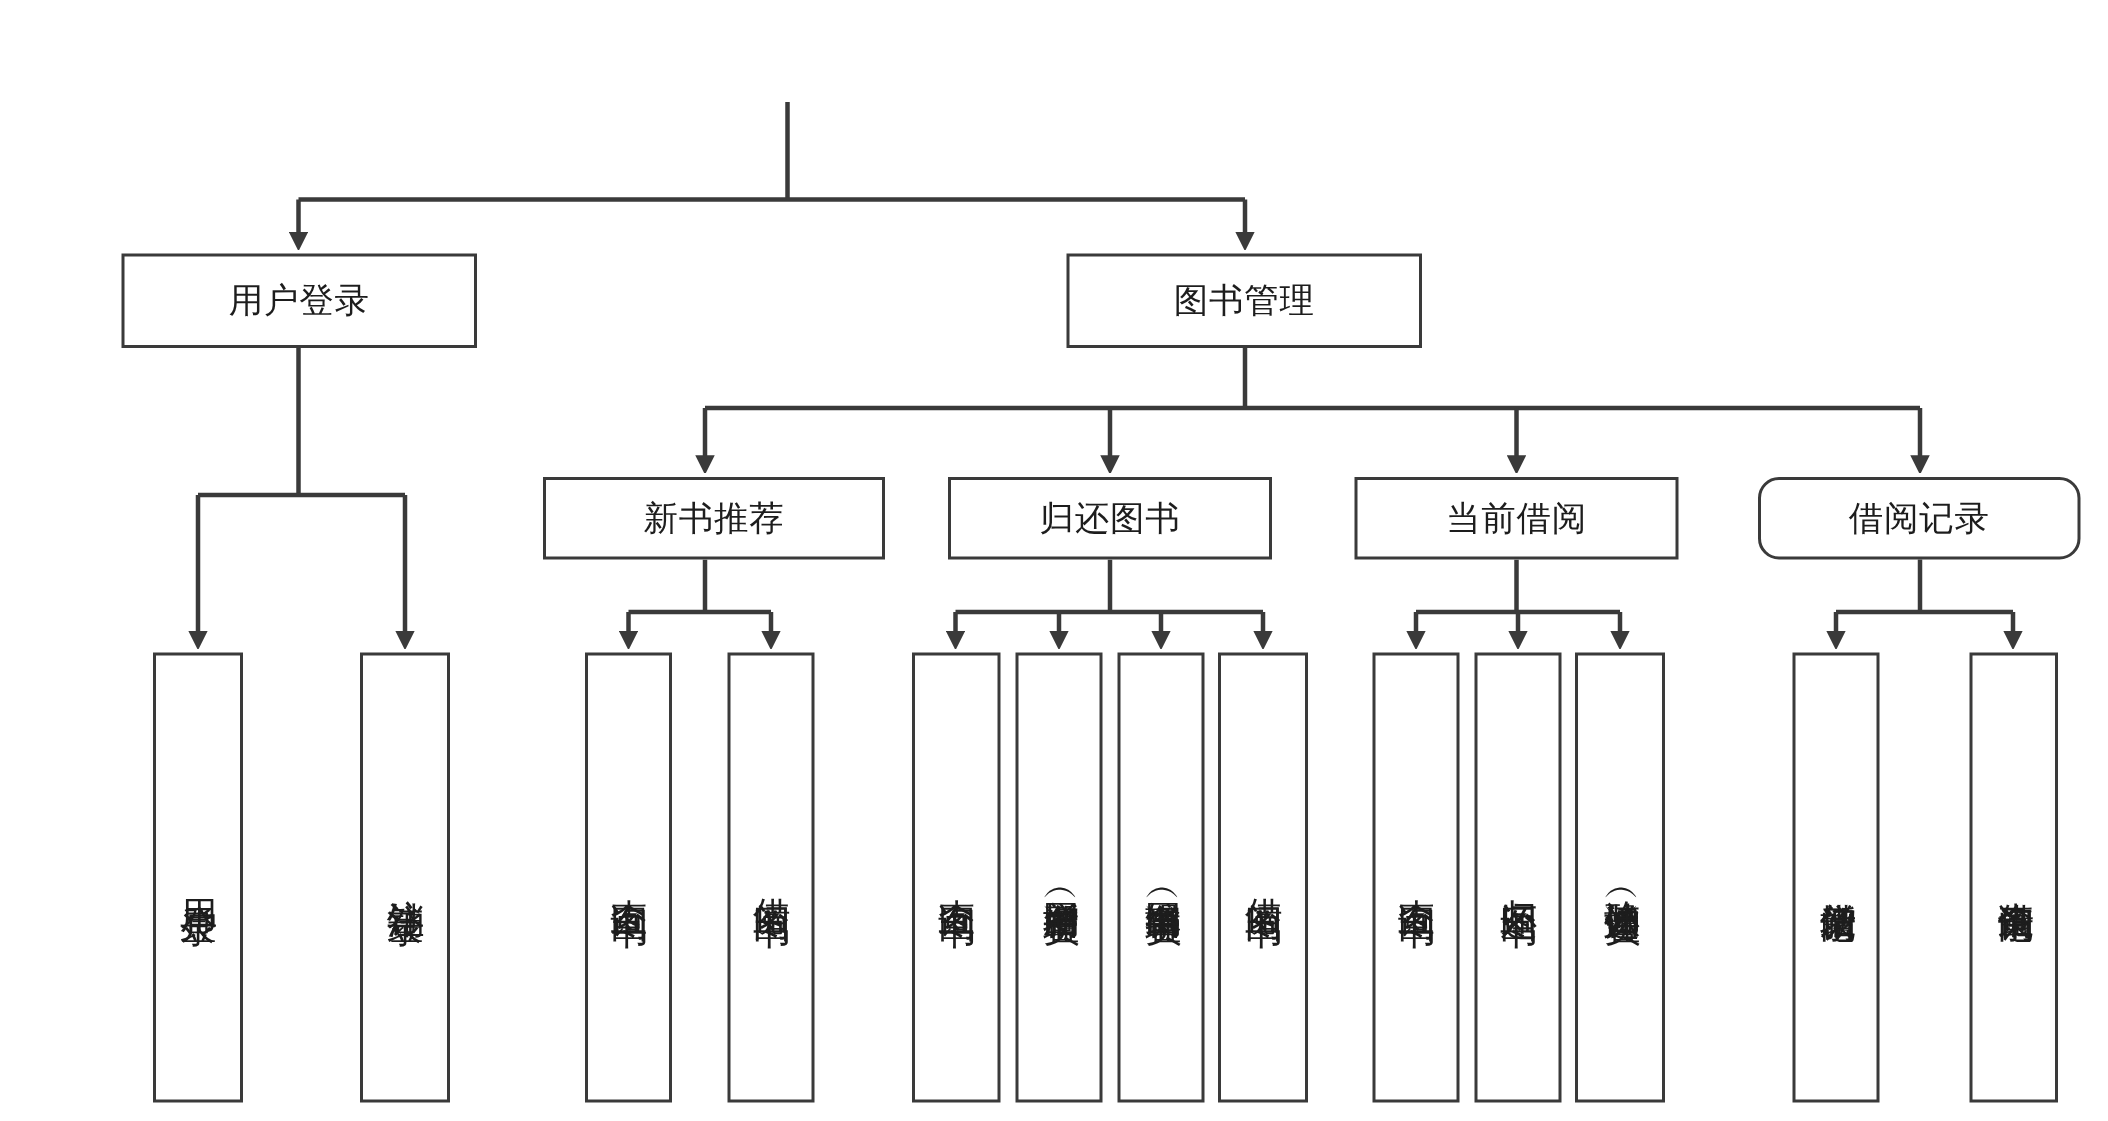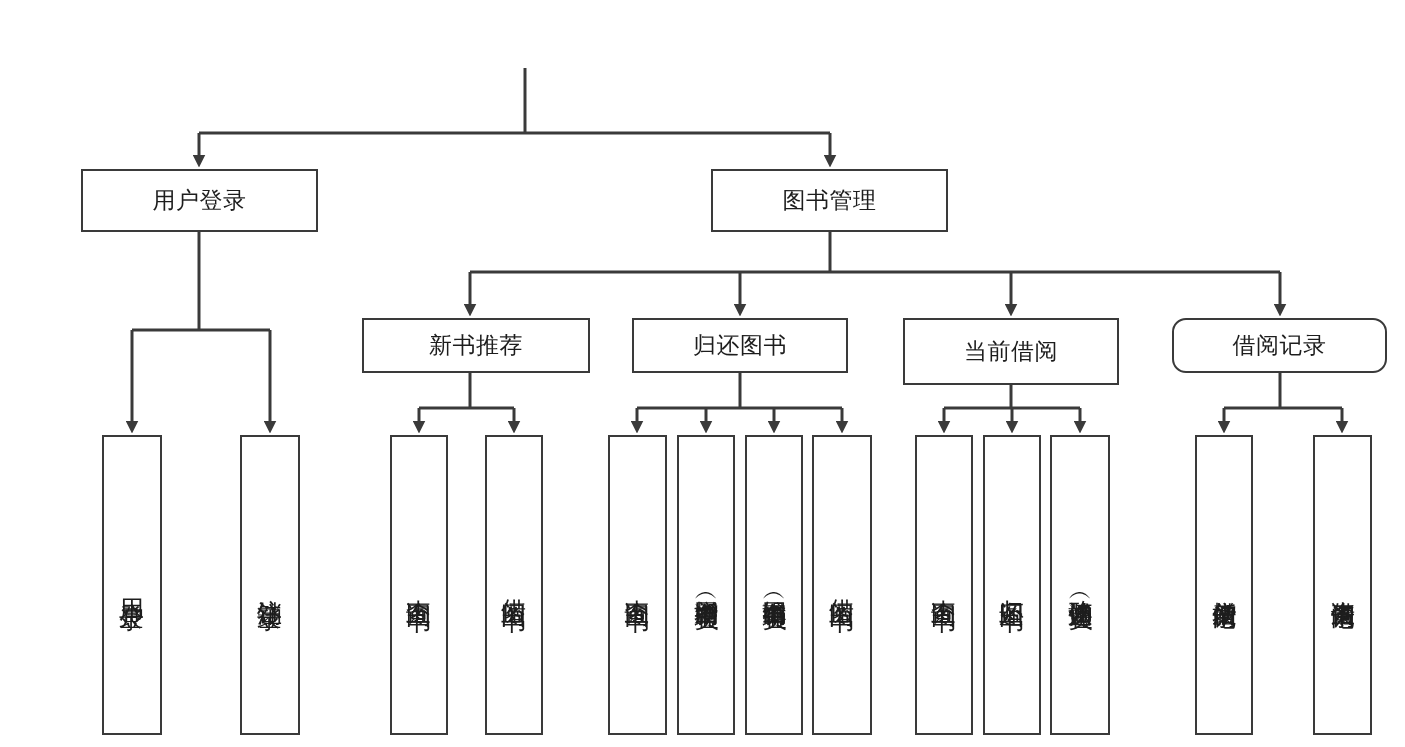--- a/index.html
+++ b/index.html
@@ -120,21 +120,21 @@
       </div>
       <div class="node-box node-l2" style="left: 711px; top: 169px; width: 237px; height: 63px; text-align: right;">
         <span class="node-label">图书管理</span>
       </div>
       <div class="node-box node-l3" style="left: 362px; top: 318px; width: 228px; height: 55px; justify-content: center;">
         <span class="node-label">新书推荐</span>
       </div>
       <div class="node-box node-l3" style="left: 632px; top: 318px; width: 216px; height: 55px;">
         <span class="node-label">归还图书</span>
       </div>
-      <div class="node-box node-l3" style="left: 903px; top: 318px; width: 216px; height: 67px;">
+      <div class="node-box node-l3" style="left: 903px; top: 318px; width: 216px; height: 55px;">
         <span class="node-label">当前借阅</span>
       </div>
       <div class="node-box node-l3" style="left: 1172px; top: 318px; width: 215px; height: 55px; border-radius: 14px;">
         <span class="node-label">借阅记录</span>
       </div>
       <div class="leaf-box" style="left: 102px; top: 435px; width: 60px; height: 300px;">
         <span class="leaf-label">用户登录</span>
       </div>
       <div class="leaf-box" style="left: 240px; top: 435px; width: 60px; height: 300px;">
         <span class="leaf-label">注销登录</span>

